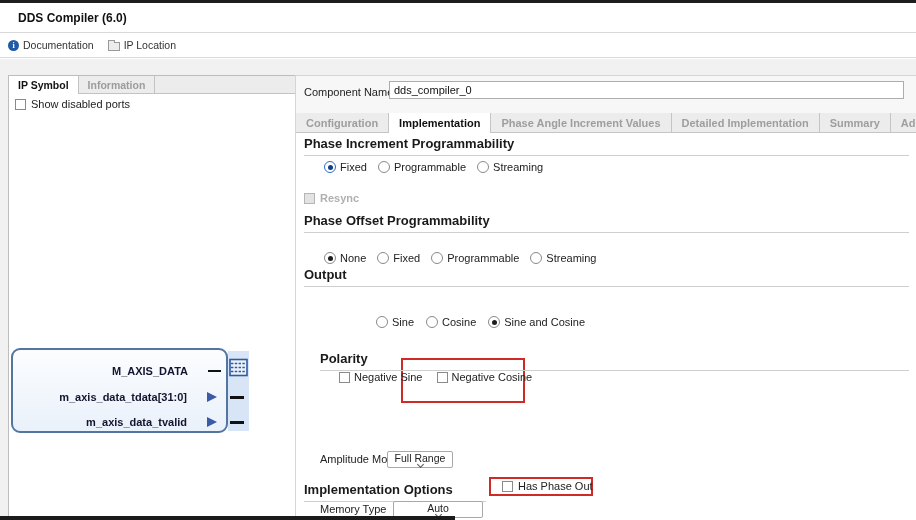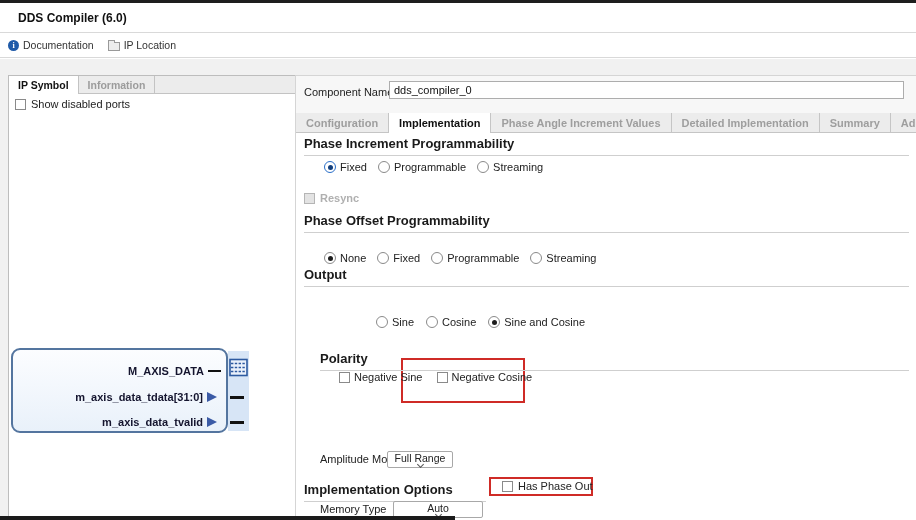--- a/index.html
+++ b/index.html
@@ -25,21 +25,21 @@
   .ltab.active { background:#fff; color:#111; margin-bottom:-1px; border-right:1px solid #c3c3c3; }
   .chk-row { position:absolute; left:6px; top:22px; display:flex; align-items:center; gap:5px; font-size:11px; color:#222; }
   .checkbox { width:11px; height:11px; border:1px solid #8a8a8a; background:#fff; flex:none; }
   .checkbox.disabled { background:#e3e3e3; border-color:#b5b5b5; }
 
   .ip-block { position:absolute; left:2px; top:272px; width:217px; height:85px;
               border:2px solid #54759f; border-radius:9px;
               background:linear-gradient(to bottom,#fcfdff,#e9f1fa); }
   .if-band { position:absolute; left:219px; top:275px; width:21px; height:80px; background:#d7e5f6; }
   .grid-ico { position:absolute; left:220px; top:282px; }
-  .sym-row { position:absolute; left:0; display:flex; justify-content:flex-end; align-items:center; gap:4px;
+  .sym-row { position:absolute; left:0; display:flex; justify-content:flex-end; align-items:center; gap:20px;
              font-size:11px; font-weight:bold; color:#14142e; height:16px;padding-left:48px; }
   .row1 { top:287px; width:212px; }
   .row2 { top:313px; width:208px; }
   .row3 { top:338px; width:208px; }
   .pin-dash { width:13px; height:2px; background:#111; flex:none; }
   .arrow-r { width:0; height:0; border-left:10px solid #3b5ba6; border-top:5.5px solid transparent; border-bottom:5.5px solid transparent; flex:none; }
   .pin-ext { position:absolute; left:221px; width:14px; height:2.5px; background:#111; }
   .ext2 { top:320px; } .ext3 { top:345px; }
 
   

